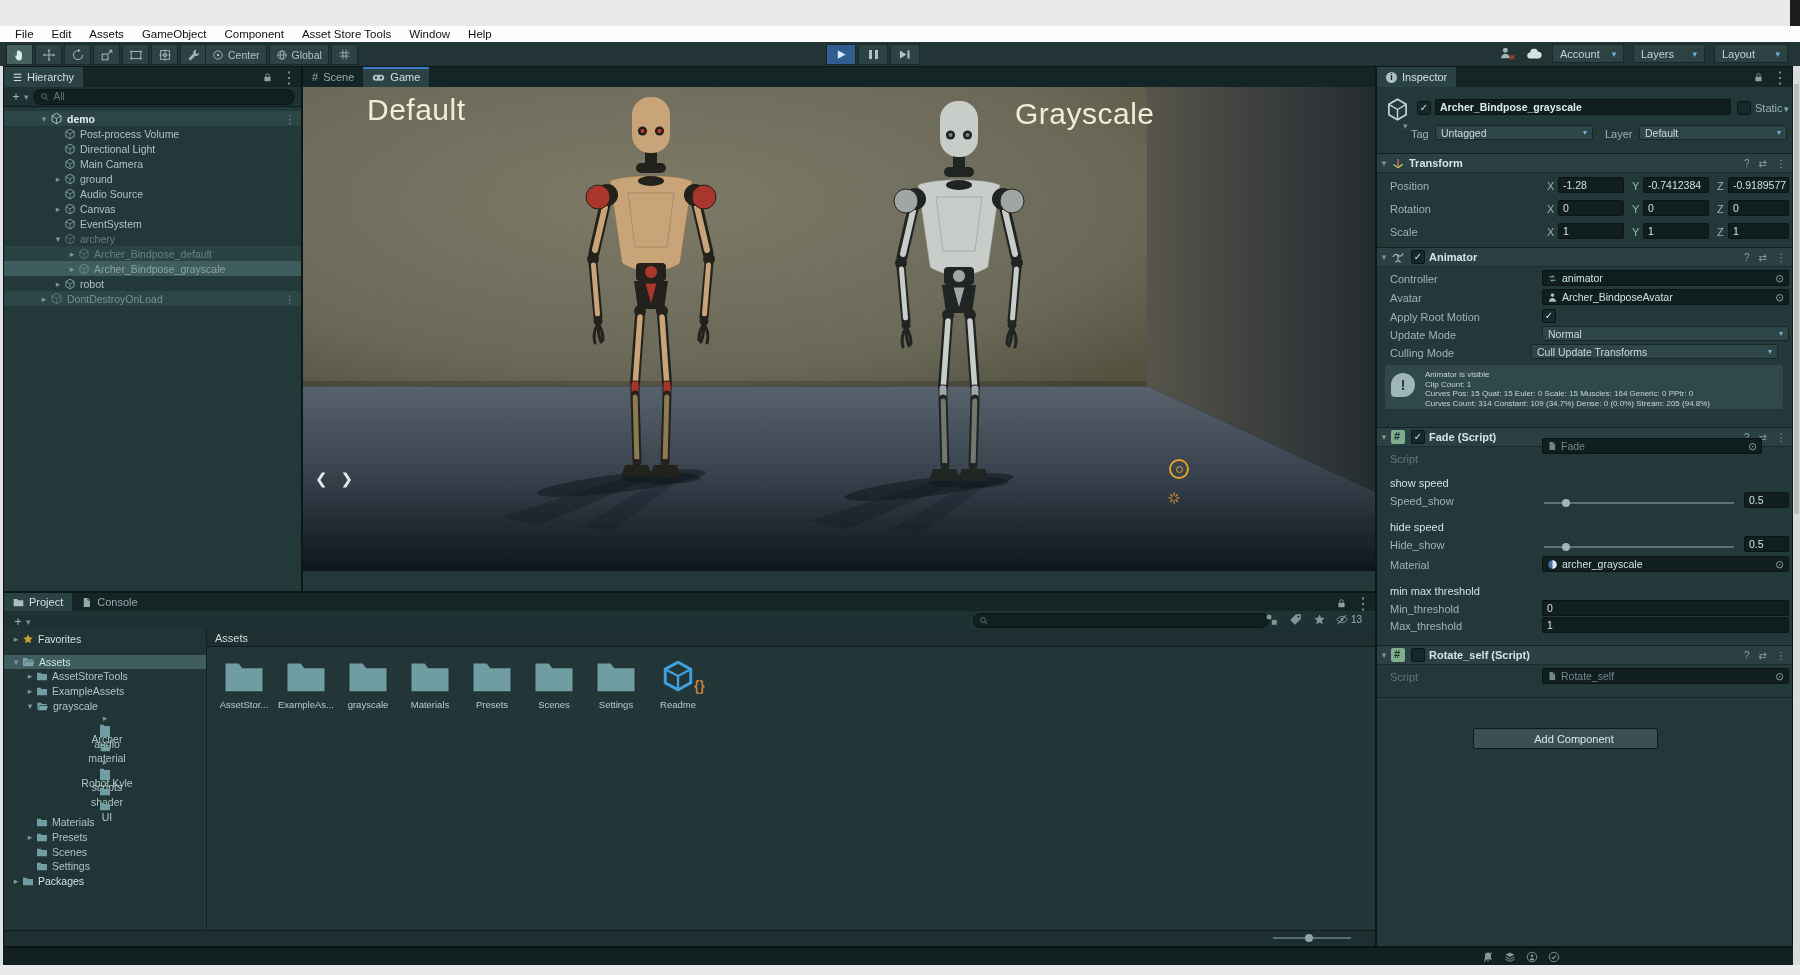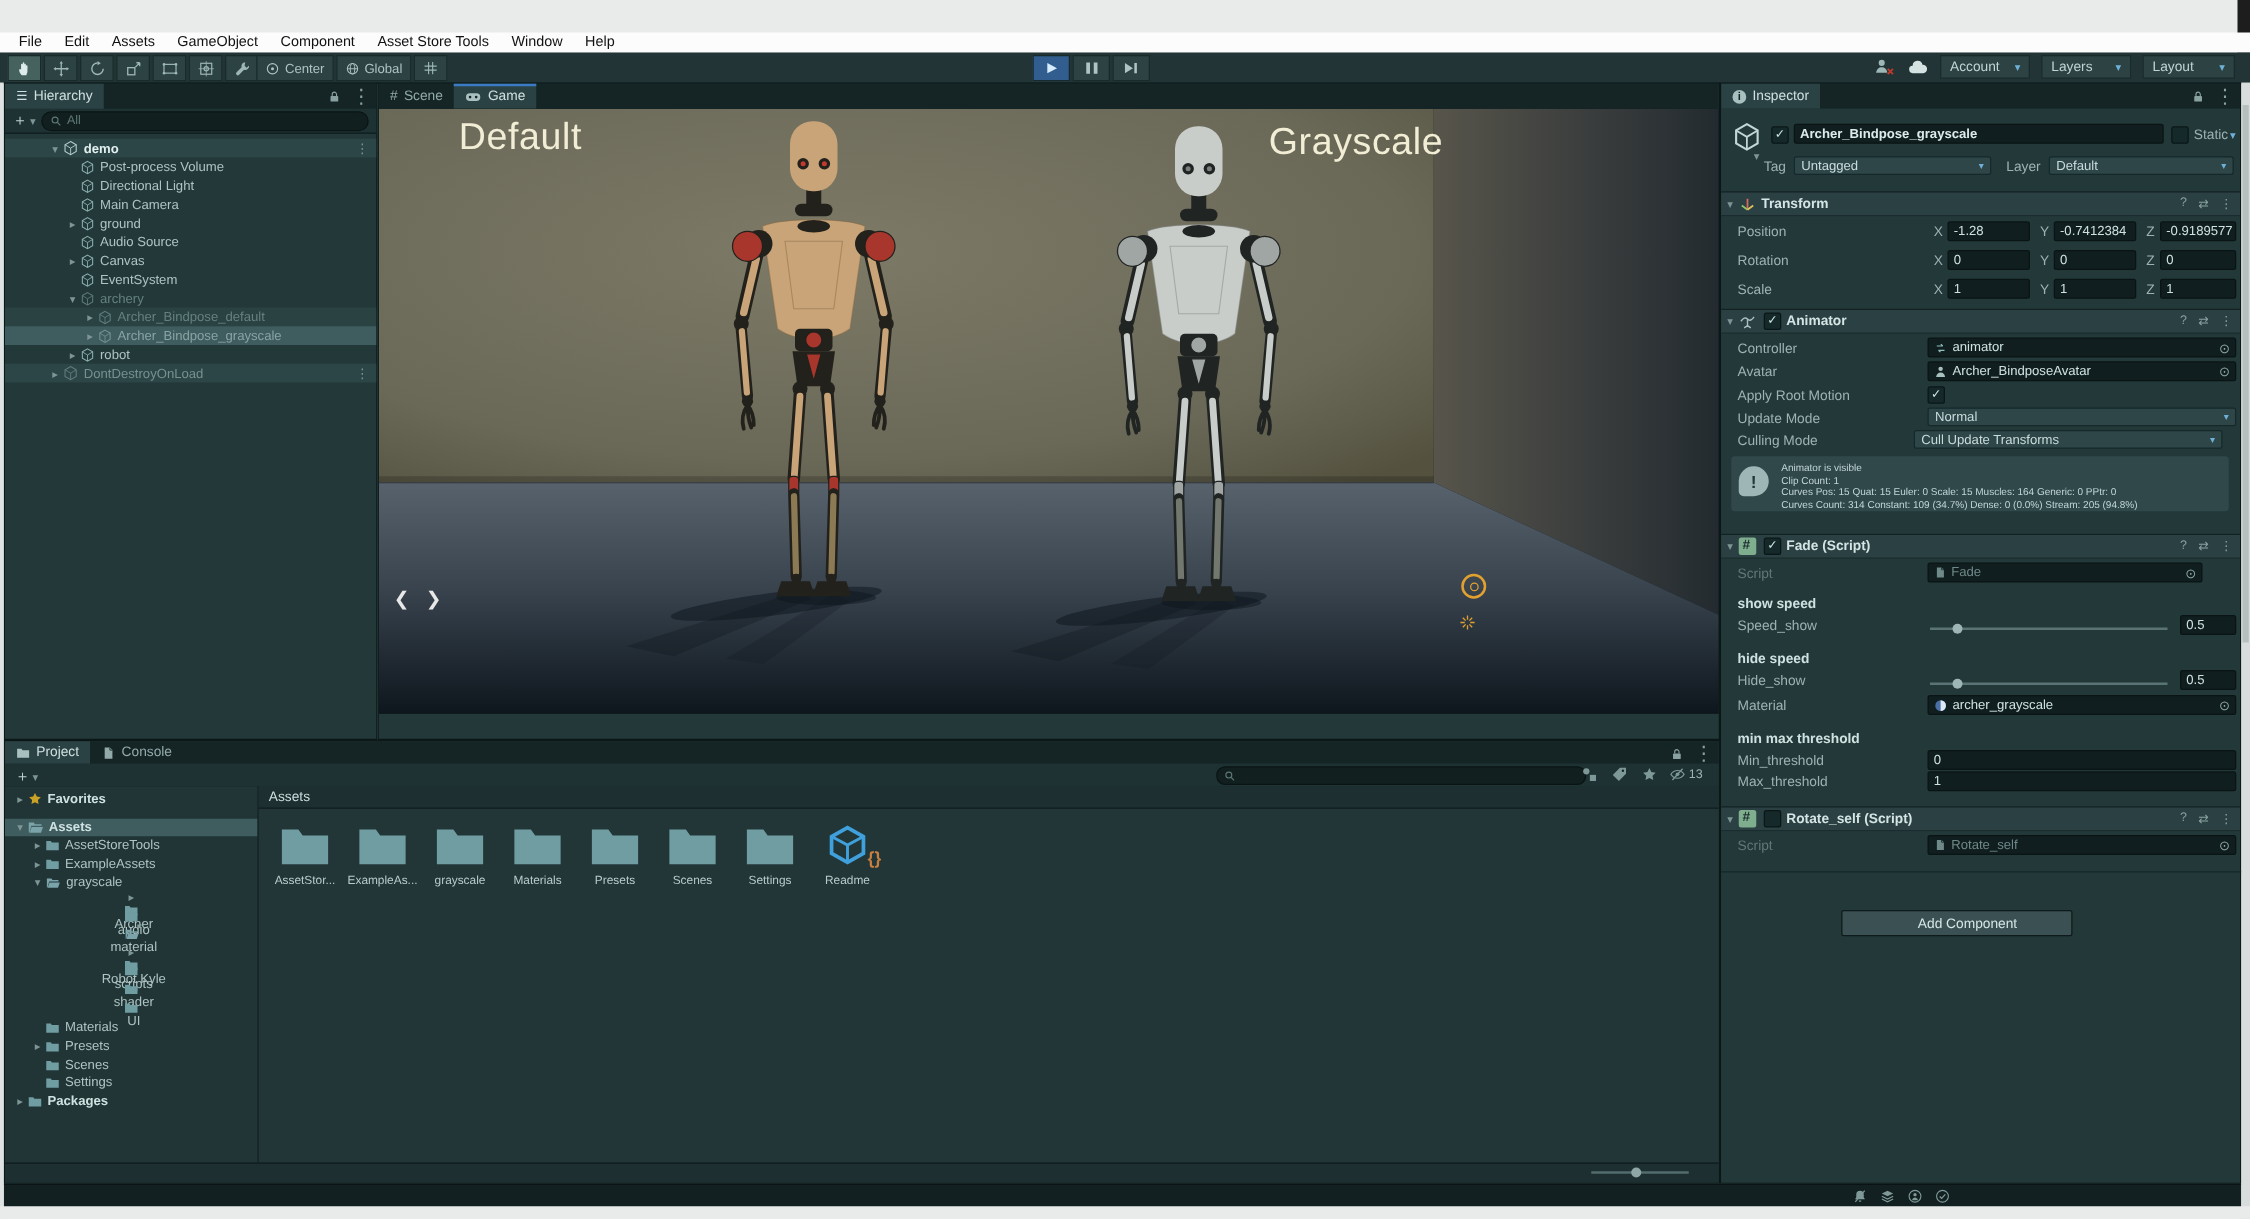--- a/index.html
+++ b/index.html
@@ -112,21 +112,21 @@
   .idd{position:absolute;height:15px;background:#2e4648;border:1px solid #15282a;border-radius:2px;color:#c9dcdc;
        font-size:10.5px;display:flex;align-items:center;justify-content:space-between;padding:0 5px;box-sizing:border-box;}
   .idd .car{color:#6fb0d8;font-size:8px;}
   .chk{position:absolute;width:12px;height:12px;background:#16292a;border:1px solid #0a1617;border-radius:2px;
        color:#cde6e6;font-size:10px;line-height:11px;text-align:center;}
   .sect{position:absolute;left:0;right:0;height:18px;background:#2a4042;border-top:1px solid #122122;border-bottom:1px solid #1a2c2d;
         display:flex;align-items:center;}
   .sect .arr{width:14px;text-align:center;color:#7e9595;font-size:8px;}
   .sect .title{font-weight:bold;color:#d5e4e4;margin-left:4px;}
   .secticons{position:absolute;right:6px;display:flex;gap:9px;color:#8aa1a1;font-size:10px;}
-  .bold{font-weight:bold;color:#cfe2e2;}
+  .bold{font-weight:normal;color:#cfe2e2;}
   .targ:before{content:"⊙";color:#8fa6a6;}
   .islider{position:absolute;height:2px;background:#5a7475;}
   .islider .th{position:absolute;top:-3.5px;width:8px;height:8px;border-radius:50%;background:#9fb6b6;}
   .infobox{position:absolute;left:8px;right:9px;background:#31484a;border-radius:3px;}
   .infobox .bang{position:absolute;left:6px;top:8px;width:24px;height:24px;border-radius:50% 50% 50% 4px;background:#9fb6b6;
                  color:#243839;font-weight:bold;text-align:center;line-height:24px;font-size:14px;}
   .infolines{margin:5px 4px 5px 40px;font-size:8px;line-height:9.6px;color:#c2d6d6;white-space:nowrap;}
   .addbtn{position:absolute;left:96px;top:641px;width:166px;height:19px;background:#3a5052;border:1px solid #0e1a1b;
           color:#d7e6e6;font-size:11px;display:flex;align-items:center;justify-content:center;border-radius:2px;padding-left:17px;}
   .scripticon{width:14px;height:14px;border-radius:2px;background:#7fae8e;position:relative;}
@@ -1104,21 +1104,21 @@
         <span class="scripticon"></span>
         <span class="chk" style="position:static;margin-left:6px">✓</span>
         <span class="title">Fade (Script)</span>
         <span class="secticons">
             <span class="helpq">?</span>
             <span>⇄</span>
             <span class="kebab"></span>
           </span>
       </div>
       <span class="ilabel" style="left:13px;top:366px;color:#5f7879">Script</span>
-      <div class="ifield" style="left:165px;top:363px;width:220px;color:#6f8889">
+      <div class="ifield" style="left:165px;top:351px;width:220px;color:#6f8889">
           <svg class="ic" width="10" height="10" style="color:#6f8889">
             <use href="#i-page"></use>
           </svg>
           <span>Fade</span>
           <span class="targ" style="margin-left:auto"></span>
         </div>
       <span class="ilabel bold" style="left:13px;top:390px">show speed</span>
       <span class="ilabel" style="left:13px;top:408px">Speed_show</span>
       <div class="islider" style="left:167px;top:415px;width:190px">
           <span class="th" style="left:18px"></span>

